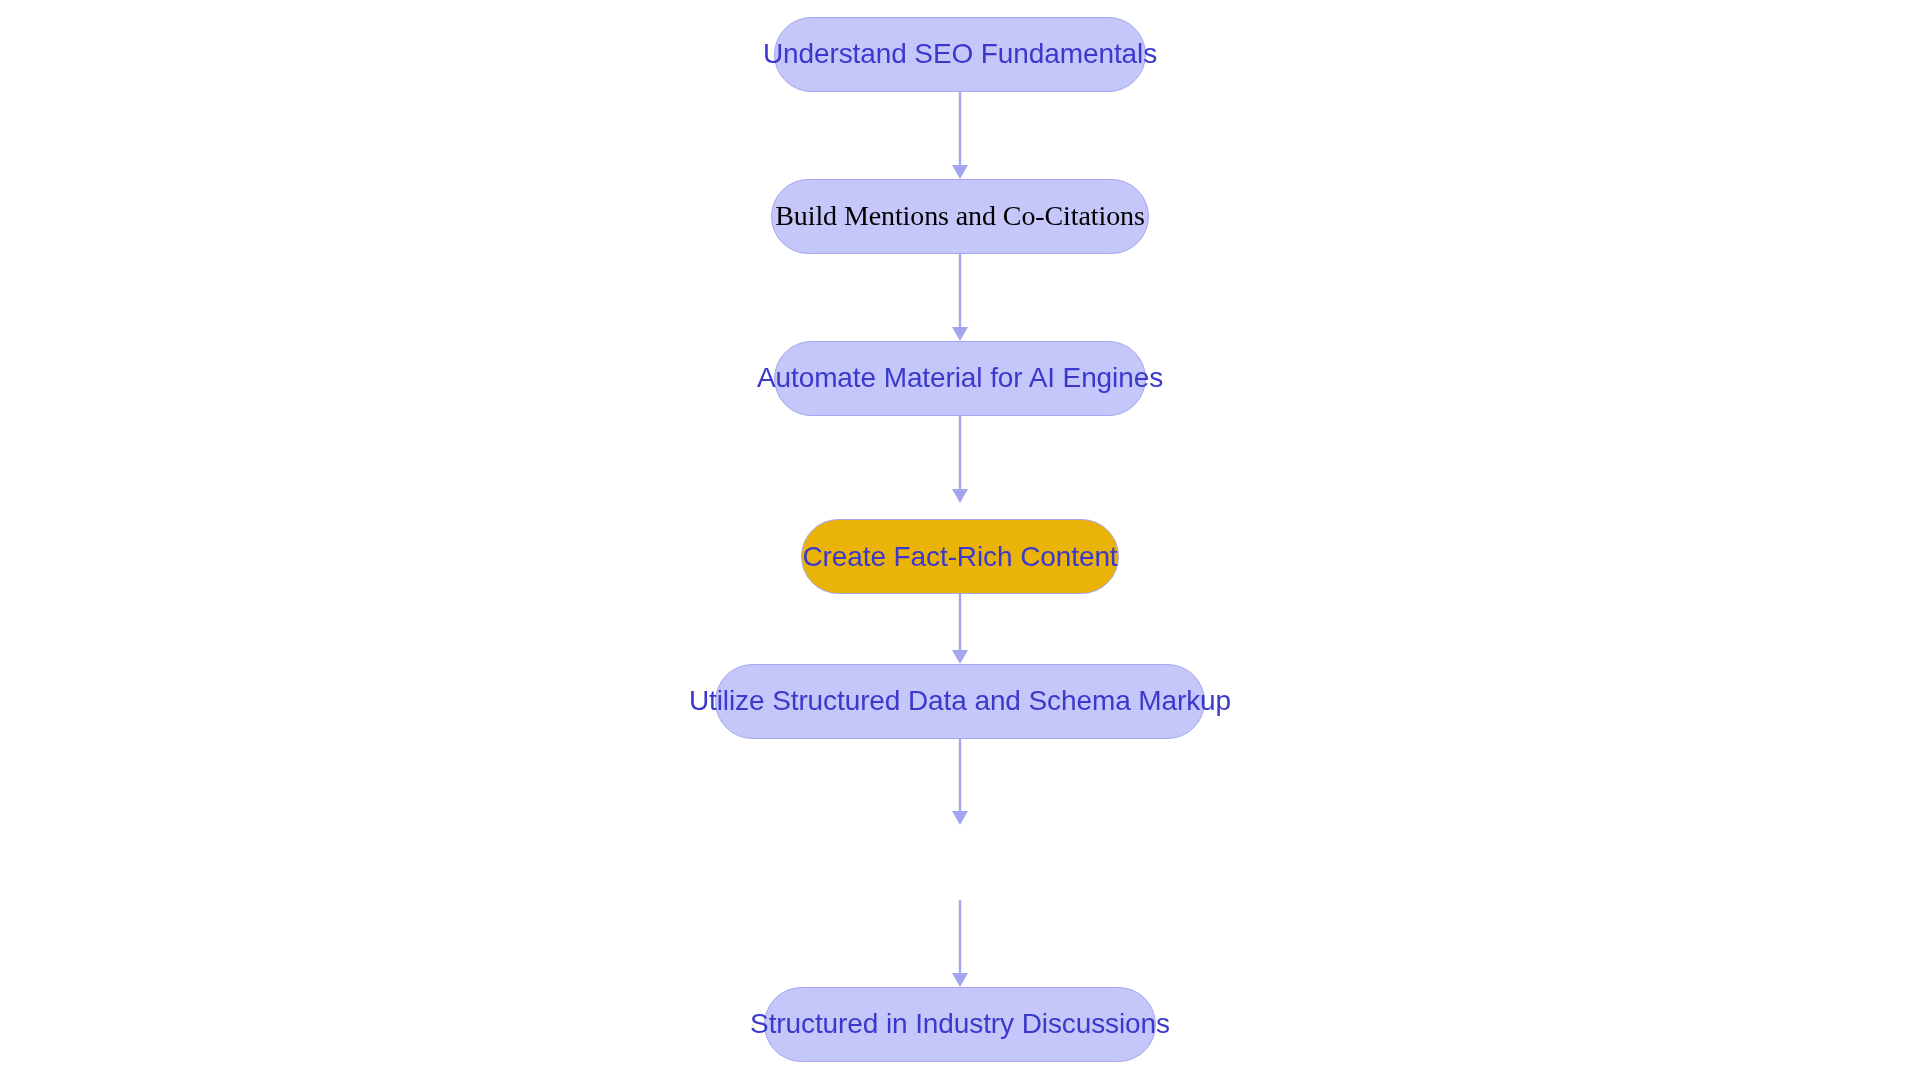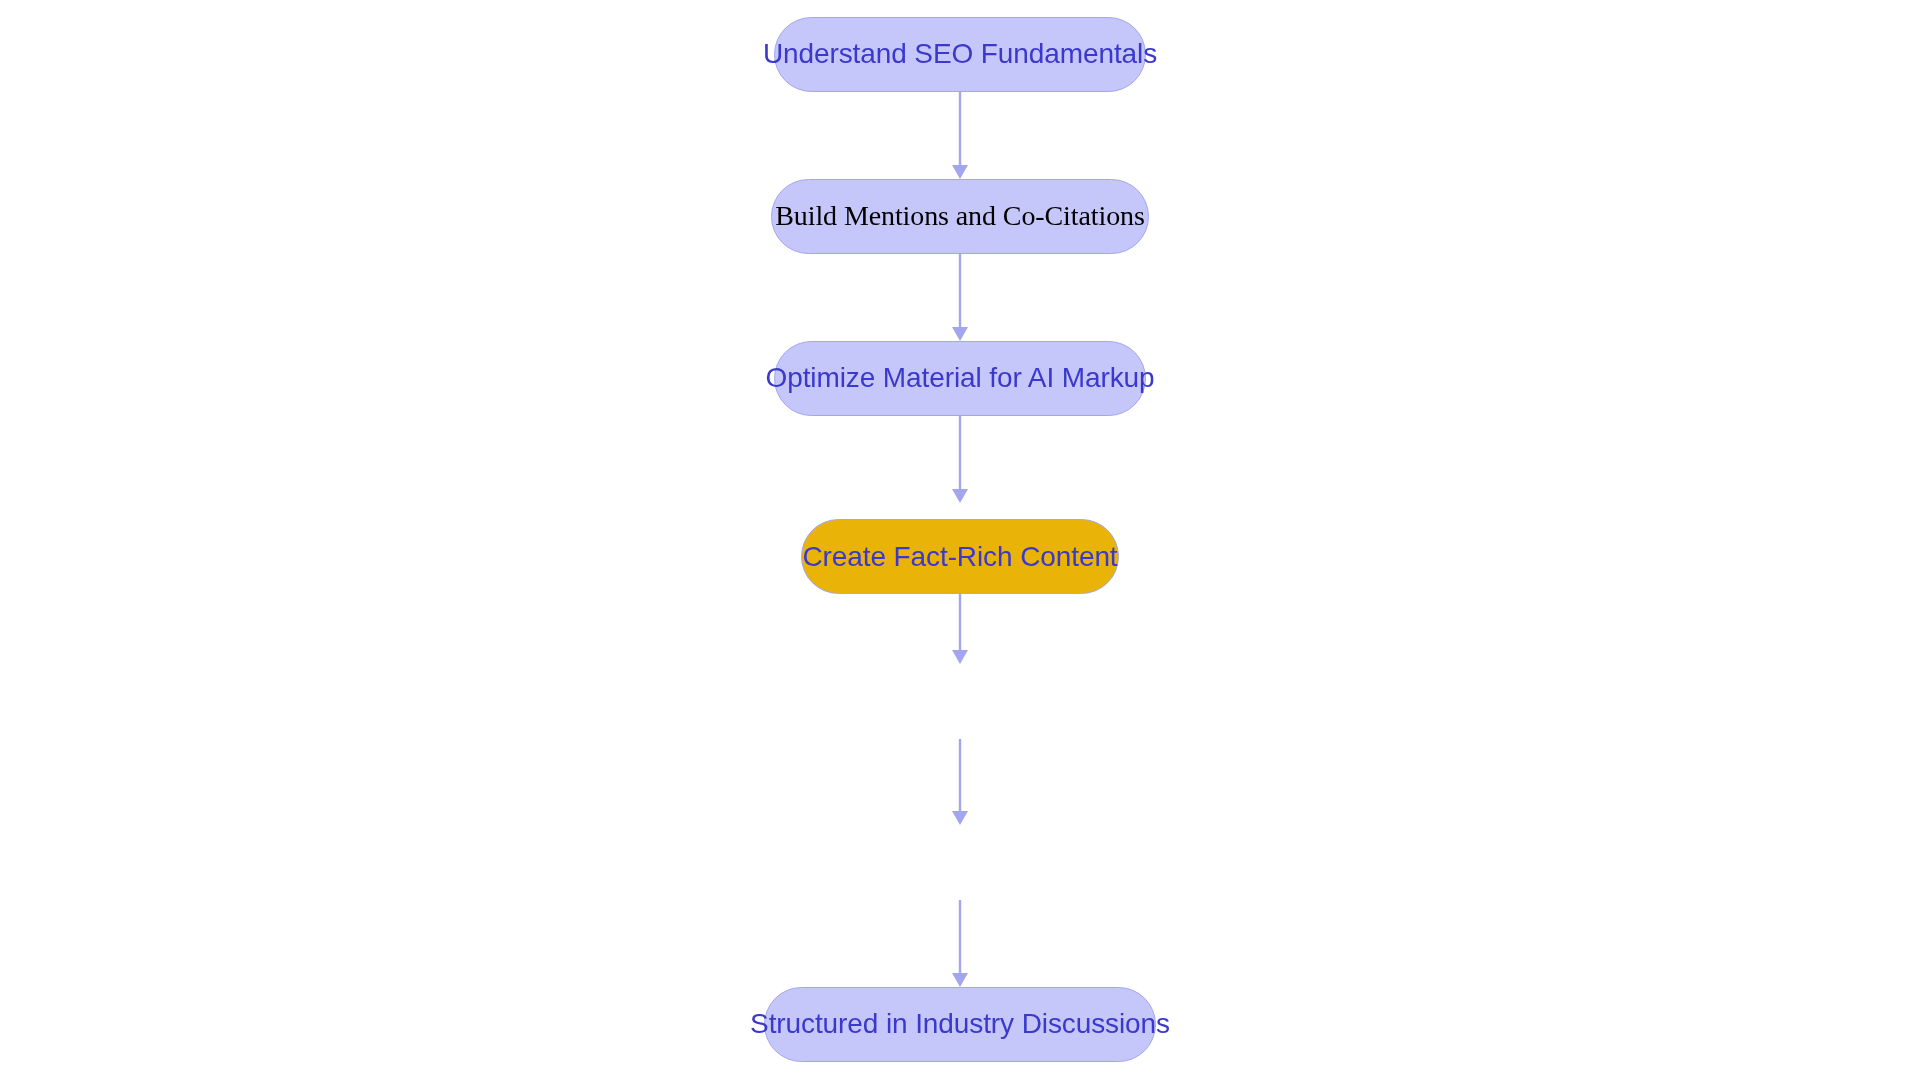--- a/index.html
+++ b/index.html
@@ -102,21 +102,24 @@
         <polygon points="5,73 21,73 13,87" fill="#a3a6ee"></polygon>
       </svg>
     </div>
     <div class="node" style="top: 16.5px; width: 372px; height: 75px; border-radius: 37.5px; background: rgb(197, 198, 249); border-color: rgb(163, 166, 238);">
       <span class="node-label" style="color: rgb(59, 57, 204);">Understand SEO Fundamentals</span>
     </div>
     <div class="node" style="top: 178.5px; width: 378px; height: 75px; border-radius: 37.5px; background: rgb(197, 198, 249); border-color: rgb(163, 166, 238);">
       <span class="node-label" style="color: #000000; font-family: Liberation Serif, serif;">Build Mentions and Co-Citations</span>
     </div>
     <div class="node" style="top: 340.5px; width: 372px; height: 75px; border-radius: 37.5px; background: rgb(197, 198, 249); border-color: rgb(163, 166, 238);">
-      <span class="node-label" style="color: rgb(59, 57, 204);">Optimize Material for AI Markup</span>
+      <span class="node-label" style="color: rgb(59, 57, 204);">Automate Material for AI Engines</span>
     </div>
     <div class="node" style="top: 519px; width: 318px; height: 75px; border-radius: 37.5px; background: #eab308; border-color: rgb(163, 166, 238);">
       <span class="node-label" style="color: rgb(59, 57, 204);">Create Fact-Rich Content</span>
+    </div>
+    <div class="node" style="top: 663.5px; width: 490px; height: 75px; border-radius: 37.5px; background: rgb(197, 198, 249); border-color: rgb(163, 166, 238);">
+      <span class="node-label" style="color: rgb(59, 57, 204);">Utilize Structured Data and Schema Markup</span>
     </div>
     <div class="node" style="top: 986.5px; width: 392px; height: 75px; border-radius: 37.5px; background: rgb(197, 198, 249); border-color: rgb(163, 166, 238);">
       <span class="node-label" style="color: rgb(59, 57, 204);">Structured in Industry Discussions</span>
     </div>
   </div>
 
 </body></html>

